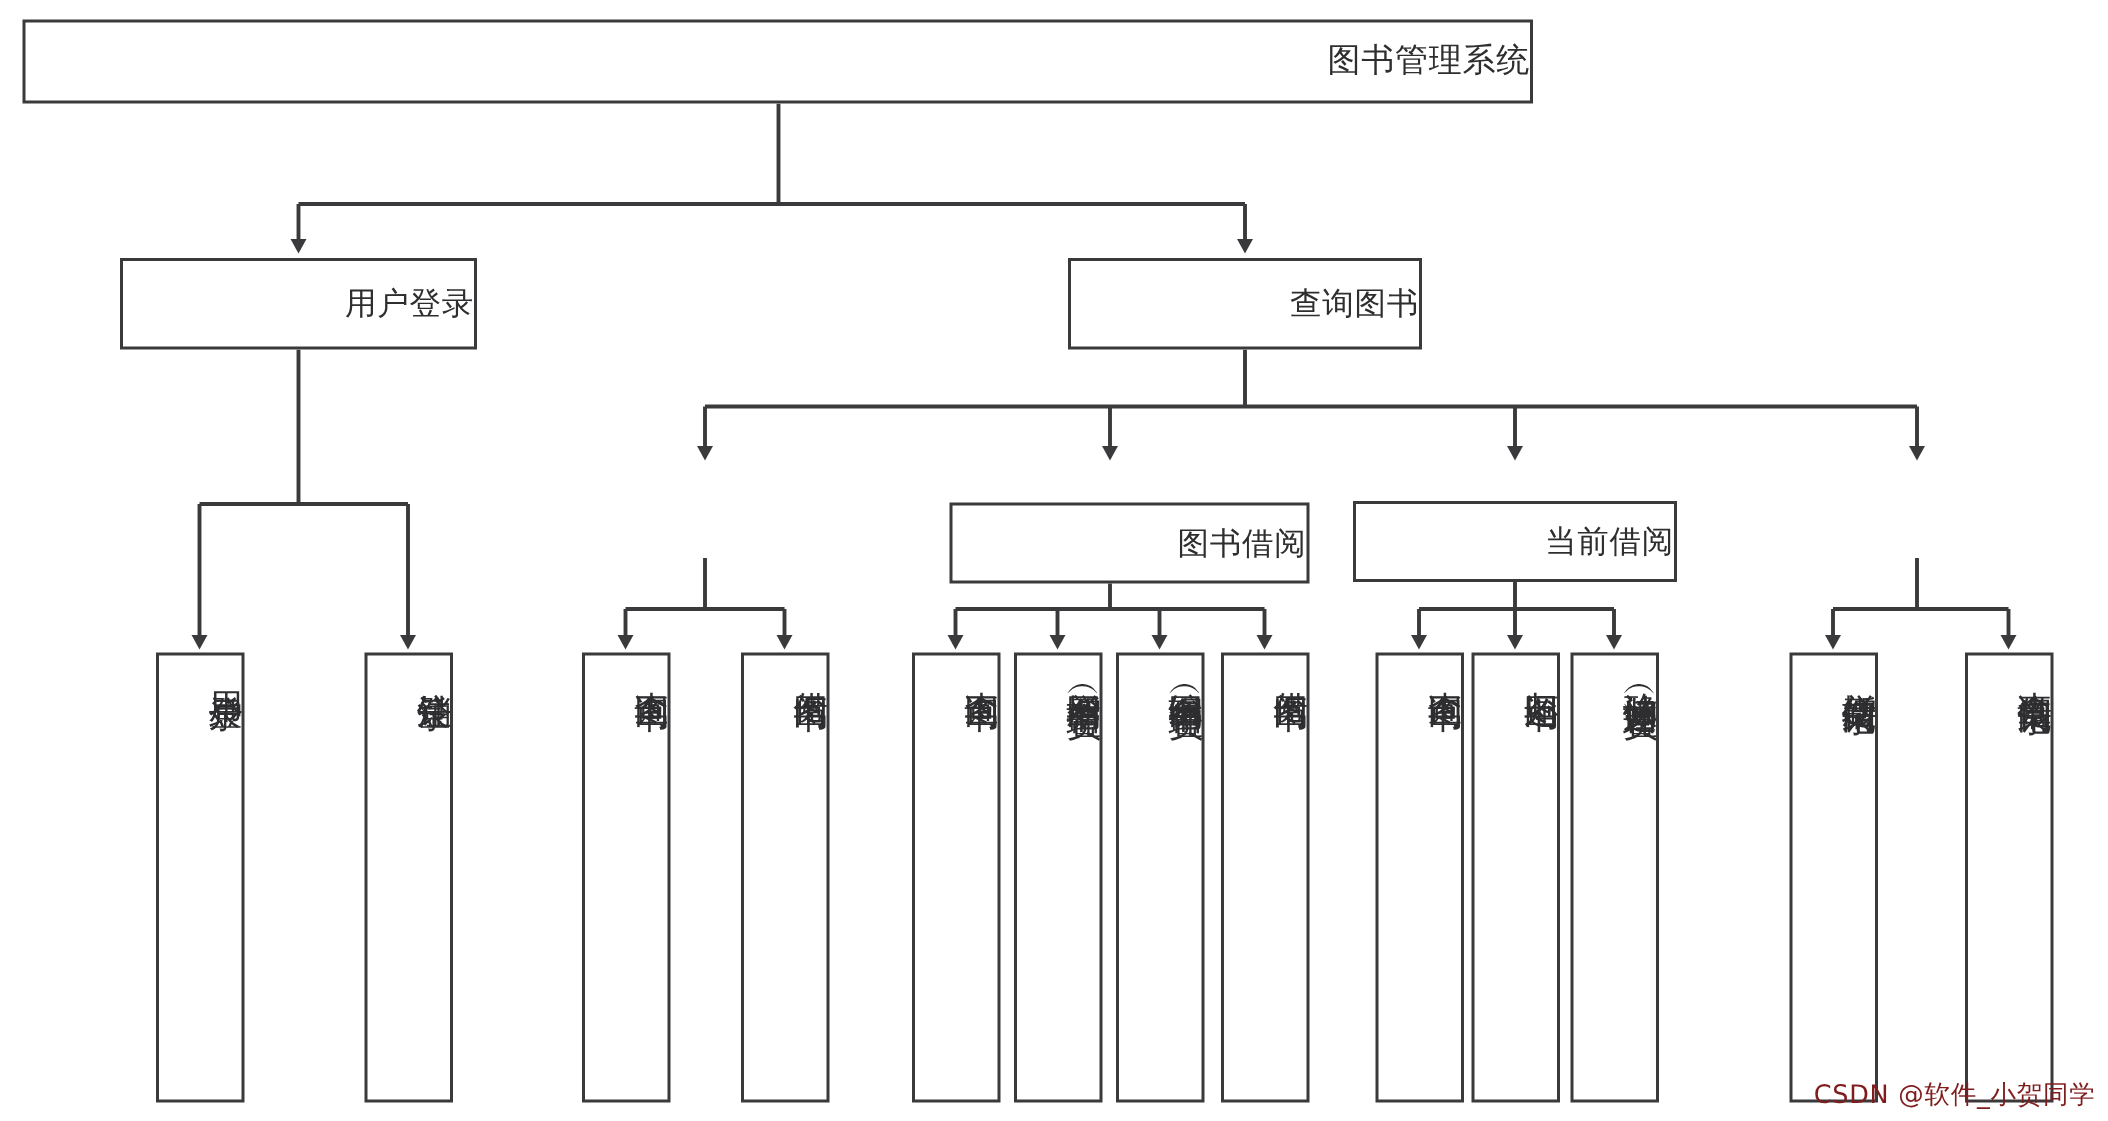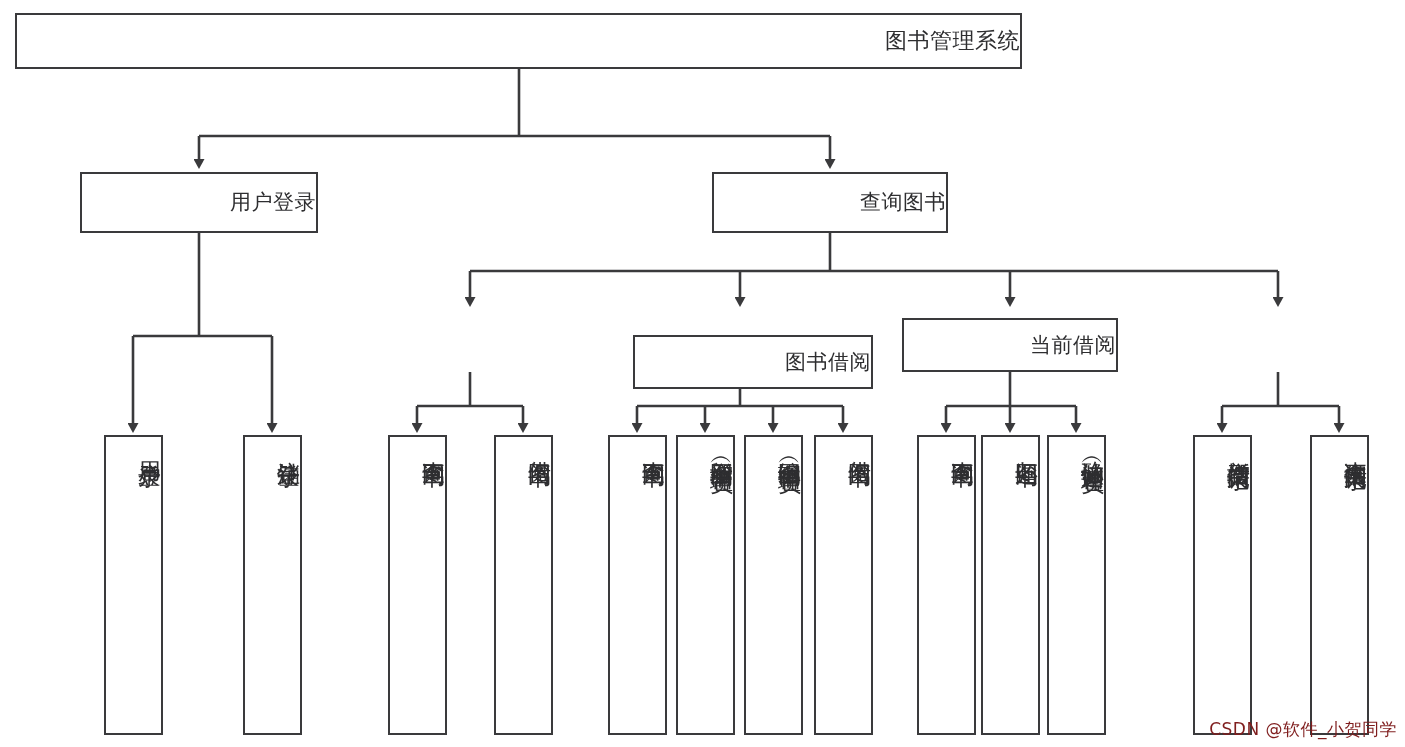--- a/index.html
+++ b/index.html
@@ -136,21 +136,21 @@
 
   <div class="node h" style="left:712px; top:172px; width:236px; height:61px;">
     <span class="label">查询图书</span>
   </div>
 
 
   <div class="node h" style="left:633px; top:335px; width:240px; height:54px;">
     <span class="label">图书借阅</span>
   </div>
 
-  <div class="node h" style="left:902px; top:318px; width:216px; height:54px;">
+  <div class="node h" style="left:902px; top:334px; width:216px; height:54px;">
     <span class="label">当前借阅</span>
   </div>
 
 
   <div class="node v" style="left:104px; top:435px; width:59px; height:300px;">
     <span class="label">用户登录</span>
   </div>
 
   <div class="node v" style="left:243px; top:435px; width:59px; height:300px;">
     <span class="label">注销登录</span>

